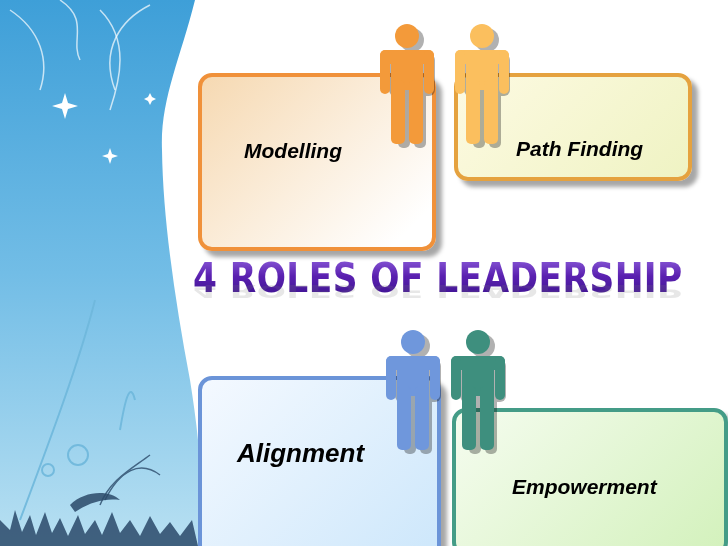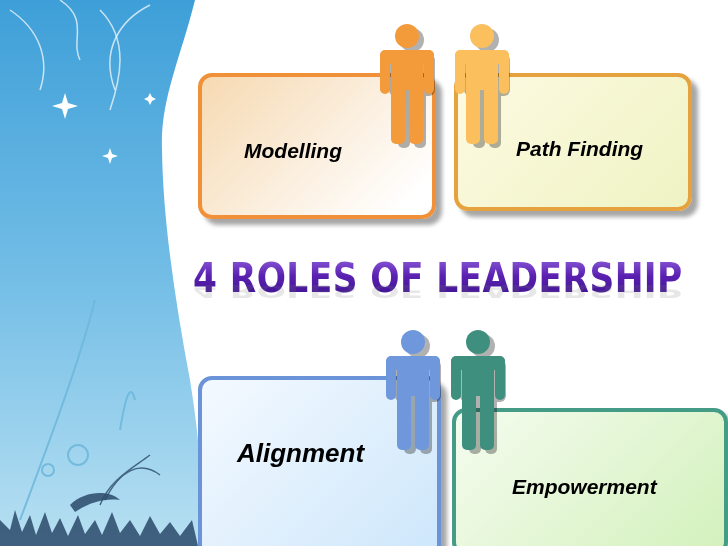--- a/index.html
+++ b/index.html
@@ -46,42 +46,42 @@
   </g>
   <g stroke="#2b4a6a" fill="none" stroke-width="1.5" opacity="0.8">
     <path d="M100,505 C110,480 130,470 150,455"></path>
     <path d="M105,500 C120,470 140,460 160,475"></path>
   </g>
 </svg>
 
 <div class="title">4 ROLES OF LEADERSHIP</div>
 <div class="title-reflect">4 ROLES OF LEADERSHIP</div>
 
-<div class="box" style="left:198px; top:73px; width:238px; height:146px; border-color:#f0913a; background:linear-gradient(315deg,#ffffff 10%,#f6d9b2 100%);">
+<div class="box" style="left:198px; top:73px; width:238px; height:178px; border-color:#f0913a; background:linear-gradient(315deg,#ffffff 10%,#f6d9b2 100%);">
   <span class="box-label" style="left:42px; top:62px; font-size:21px;">Modelling</span>
 </div>
 <svg class="figure" style="left:378px; top:20px;" width="62" height="132" viewBox="0 0 62 132">
   <g fill="#000" opacity="0.3" transform="translate(5,4)">
     <circle cx="29" cy="16" r="12"></circle>
     <rect x="6" y="30" width="46" height="42" rx="6"></rect>
     <rect x="15" y="60" width="12" height="64" rx="5"></rect>
     <rect x="31" y="60" width="12" height="64" rx="5"></rect>
   </g>
   <g fill="#f39a3a">
     <circle cx="29" cy="16" r="12"></circle>
     <rect x="2" y="30" width="54" height="14" rx="6"></rect>
     <rect x="2" y="30" width="10" height="44" rx="5"></rect>
     <rect x="46" y="30" width="10" height="44" rx="5"></rect>
     <rect x="13" y="30" width="32" height="40"></rect>
     <rect x="13" y="60" width="14" height="64" rx="5"></rect>
     <rect x="31" y="60" width="14" height="64" rx="5"></rect>
   </g>
 </svg>
 
-<div class="box" style="left:454px; top:73px; width:238px; height:138px; border-color:#e5a23f; background:linear-gradient(315deg,#eff3c3 0%,#fdfae2 100%);">
+<div class="box" style="left:454px; top:73px; width:238px; height:108px; border-color:#e5a23f; background:linear-gradient(315deg,#eff3c3 0%,#fdfae2 100%);">
   <span class="box-label" style="left:58px; top:60px; font-size:21px;">Path Finding</span>
 </div>
 <svg class="figure" style="left:453px; top:20px;" width="62" height="132" viewBox="0 0 62 132">
   <g fill="#000" opacity="0.3" transform="translate(5,4)">
     <circle cx="29" cy="16" r="12"></circle>
     <rect x="6" y="30" width="46" height="42" rx="6"></rect>
     <rect x="15" y="60" width="12" height="64" rx="5"></rect>
     <rect x="31" y="60" width="12" height="64" rx="5"></rect>
   </g>
   <g fill="#fbbf5e">

